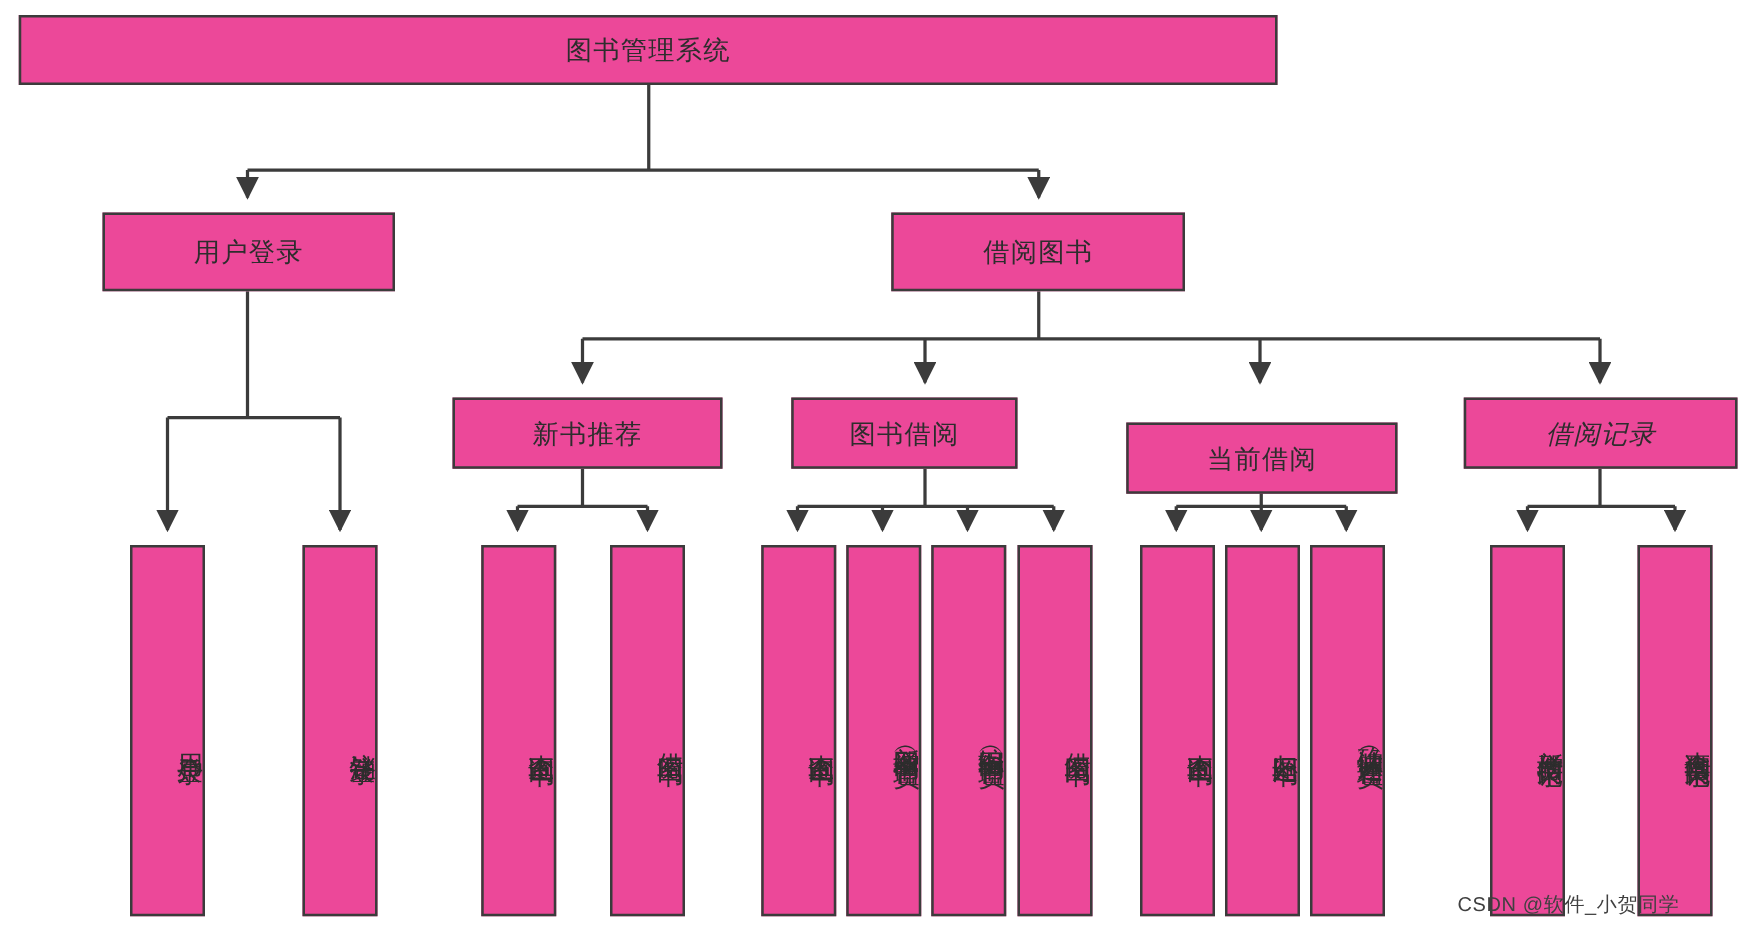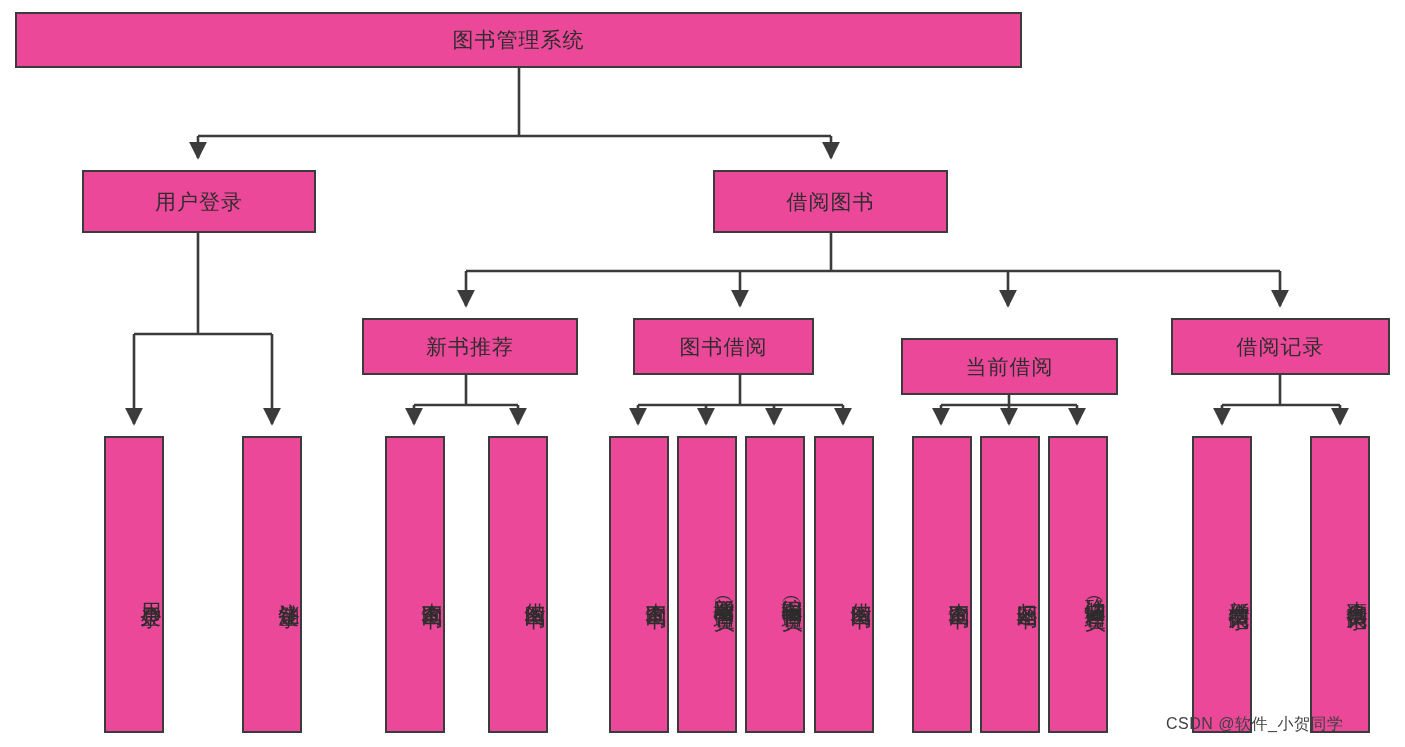--- a/index.html
+++ b/index.html
@@ -134,21 +134,21 @@
 
   <div class="node h" style="left:362px; top:318px; width:216px; height:57px;">
     <span>新书推荐</span>
   </div>
   <div class="node h" style="left:633px; top:318px; width:181px; height:57px;">
     <span>图书借阅</span>
   </div>
   <div class="node h" style="left:901px; top:318px; width:217px; height:57px;margin-top:20px;">
     <span>当前借阅</span>
   </div>
-  <div class="node h" style="left:1171px; top:318px; width:219px; height:57px;">
+  <div class="node h" style="left:1171px; top:318px; width:219px; height:57px;font-style:italic;">
     <span>借阅记录</span>
   </div>
 
   <div class="node v" style="left:104px; top:436px; width:60px; height:297px;">
     <span>用户登录</span>
   </div>
   <div class="node v" style="left:242px; top:436px; width:60px; height:297px;">
     <span>注销登录</span>
   </div>
 

